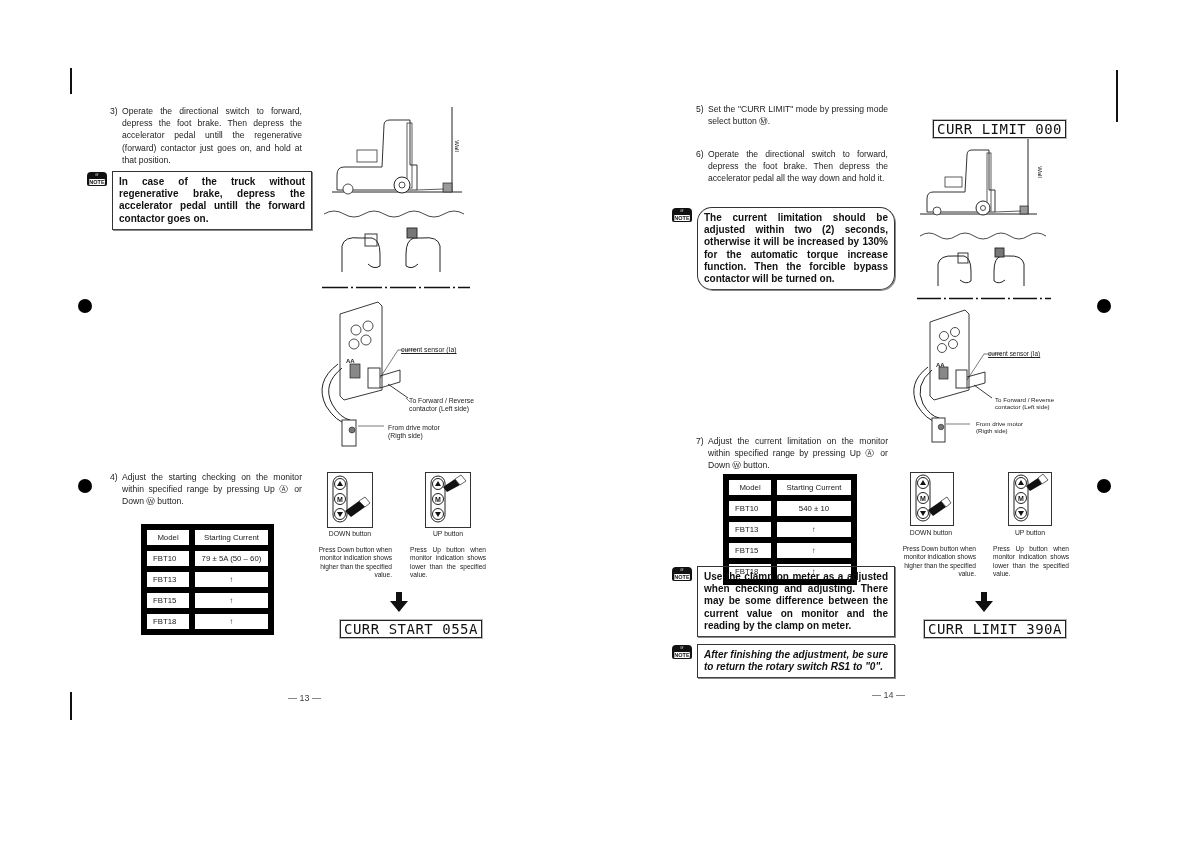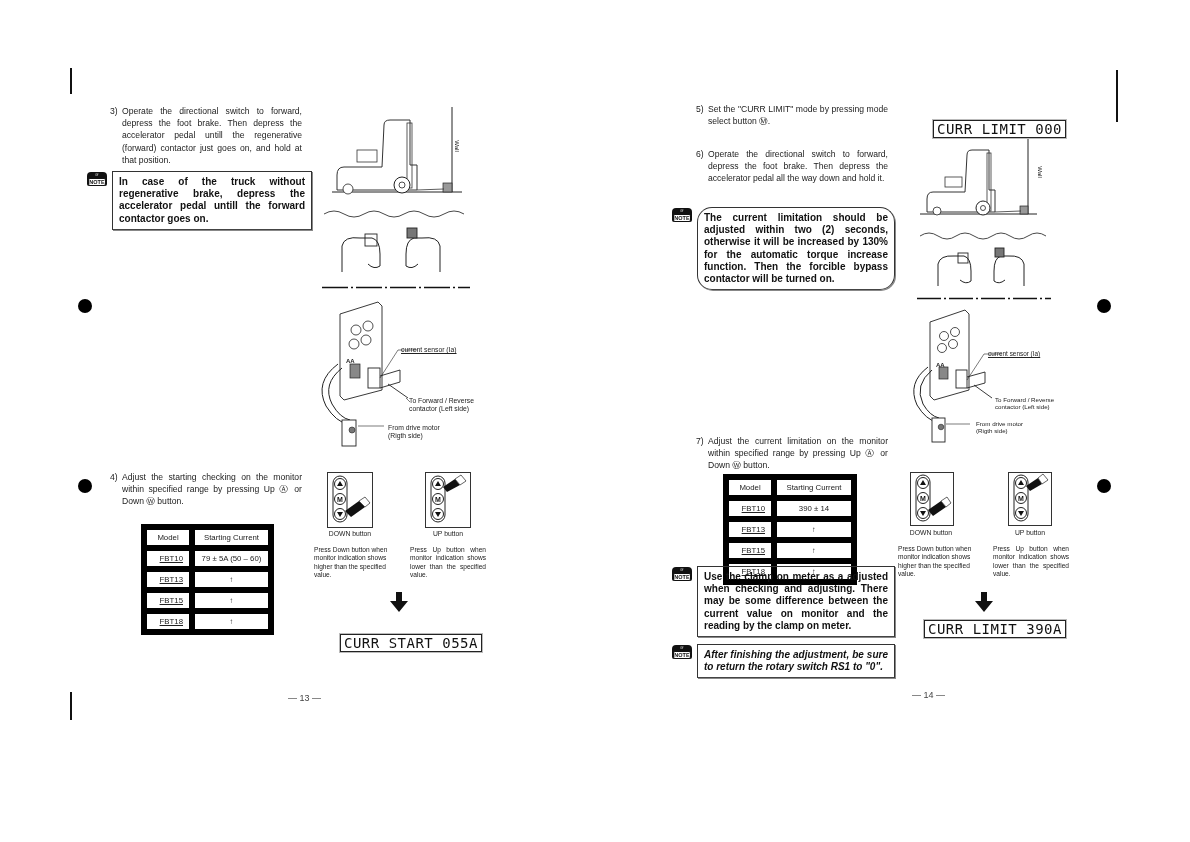--- a/index.html
+++ b/index.html
@@ -1,37 +1,37 @@
 <!DOCTYPE html>
 <html><head>
 <meta charset="utf-8">
 <style>
   html, body { margin:0; padding:0; }
   body {
     width:1190px; height:842px; background:#ffffff; position:relative; overflow:hidden;
     font-family:"Liberation Sans", sans-serif; color:#1a1a1a;
   }
-  .abs { position:absolute; }
+  .abs { position:absolute;text-align:right; }
   .body-text { font-size:8.6px; line-height:12.2px; color:#222; text-align:justify; }
   .step-num { position:absolute; left:0; top:0; }
   .step-text { margin-left:12px; }
   .note-box {
     position:absolute; border:1px solid #333; border-bottom:1.5px solid #444;
     padding:4px 6px; font-weight:bold; font-size:10px; line-height:12.2px; color:#111; text-align:justify;
     box-shadow:1px 1px 0 #888;
   }
   .note-icon {
     position:absolute; width:20px; height:14px; background:#111; border-radius:4px 4px 2px 2px;
     color:#fff; font-size:5.5px; font-weight:bold; text-align:center; line-height:7px;
   }
   .note-icon .ni-top { display:block; height:6px; font-size:4px; line-height:6px; }
   .note-icon .ni-bot { display:block; background:#fff; color:#111; border:1px solid #111; border-radius:2px; margin:0 1px; height:6px; line-height:6px; }
   table.spec { position:absolute; border-collapse:collapse; font-size:7.8px; color:#222; border:1.5px solid #222; }
   table.spec td, table.spec th { border:6px solid #000000; height:15px; padding:0 6px; font-weight:normal; text-align:center; }
-  table.spec td.model { text-align:right;text-decoration:underline; }
+  table.spec td.model { text-align:left; }
   .lcd {
     position:absolute; border:1.5px solid #222; font-family:"DejaVu Sans Mono", monospace;
     font-size:14px; letter-spacing:0.5px; line-height:16px; padding:0 3px; color:#111; background:#fff;
     box-shadow:inset 0 0 0 1px #fff, 0 0 0 1px #bbb;
   }
   .caption { font-size:6.6px; line-height:8.4px; color:#222; }
   .btn-caption { font-size:6.8px; color:#222; text-align:center; }
   .page-num { font-size:9px; color:#444; }
   .hole { position:absolute; width:14px; height:14px; border-radius:50%; background:#000; }
   .vrule { position:absolute; background:#111; }
@@ -169,21 +169,21 @@
       <path d="M6 37 L9 42 L12 37 Z" fill="#111"></path>
     <path d="M14 12 L26 4 L31 10 L18 17 Z" fill="#111"></path>
     <path d="M26 4 L32 0 L37 6 L31 10 Z" fill="#fff" stroke="#222" stroke-width="0.7"></path>
   </svg>
   <div class="abs btn-caption" style="left:418px;top:530px;width:60px;">UP button</div>
   <div class="abs caption" style="left:410px;top:546px;width:76px;text-align:justify;">Press Up button when monitor indication shows lower than the specified value.</div>
 
   <svg style="left:390px;top:592px;" width="18" height="20" viewBox="0 0 18 20">
     <path d="M6 0 L12 0 L12 9 L18 9 L9 20 L0 9 L6 9 Z" fill="#111"></path>
   </svg>
-  <div class="lcd" style="left:340px;top:620px;margin-top:14px;">CURR START 055A</div>
+  <div class="lcd" style="left:340px;top:620px;">CURR START 055A</div>
 
   <div class="abs page-num" style="left:288px;top:693px;">— 13 —</div>
 </section>
 
 <section>
 
   <div class="abs body-text" style="left:696px;top:103px;width:192px;">
     <span class="step-num">5)</span>
     <div class="step-text">Set the "CURR LIMIT" mode by pressing mode select button Ⓜ.</div>
   </div>
@@ -257,21 +257,21 @@
   </div>
 
   <table class="spec" style="left:723px;top:474px;width:134px;">
     <tbody>
         <tr>
       <th style="width:30px;">Model</th>
       <th>Starting Current</th>
     </tr>
     <tr>
           <td class="model">FBT10</td>
-          <td>390 ± 14</td>
+          <td>540 ± 10</td>
         </tr>
     <tr>
           <td class="model">FBT13</td>
           <td>↑</td>
         </tr>
     <tr>
           <td class="model">FBT15</td>
           <td>↑</td>
         </tr>
     <tr>
@@ -321,14 +321,14 @@
     <path d="M26 4 L31 0 L36 6 L30 10 Z" fill="#fff" stroke="#222" stroke-width="0.7"></path>
   </svg>
   <div class="abs btn-caption" style="left:1000px;top:529px;width:60px;">UP button</div>
   <div class="abs caption" style="left:993px;top:545px;width:76px;text-align:justify;">Press Up button when monitor indication shows lower than the specified value.</div>
 
   <svg style="left:975px;top:592px;" width="18" height="20" viewBox="0 0 18 20">
     <path d="M6 0 L12 0 L12 9 L18 9 L9 20 L0 9 L6 9 Z" fill="#111"></path>
   </svg>
   <div class="lcd" style="left:924px;top:620px;">CURR LIMIT 390A</div>
 
-  <div class="abs page-num" style="left:872px;top:690px;margin-left:40px;">— 14 —</div>
+  <div class="abs page-num" style="left:872px;top:690px;">— 14 —</div>
 </section>
 
 </body></html>

